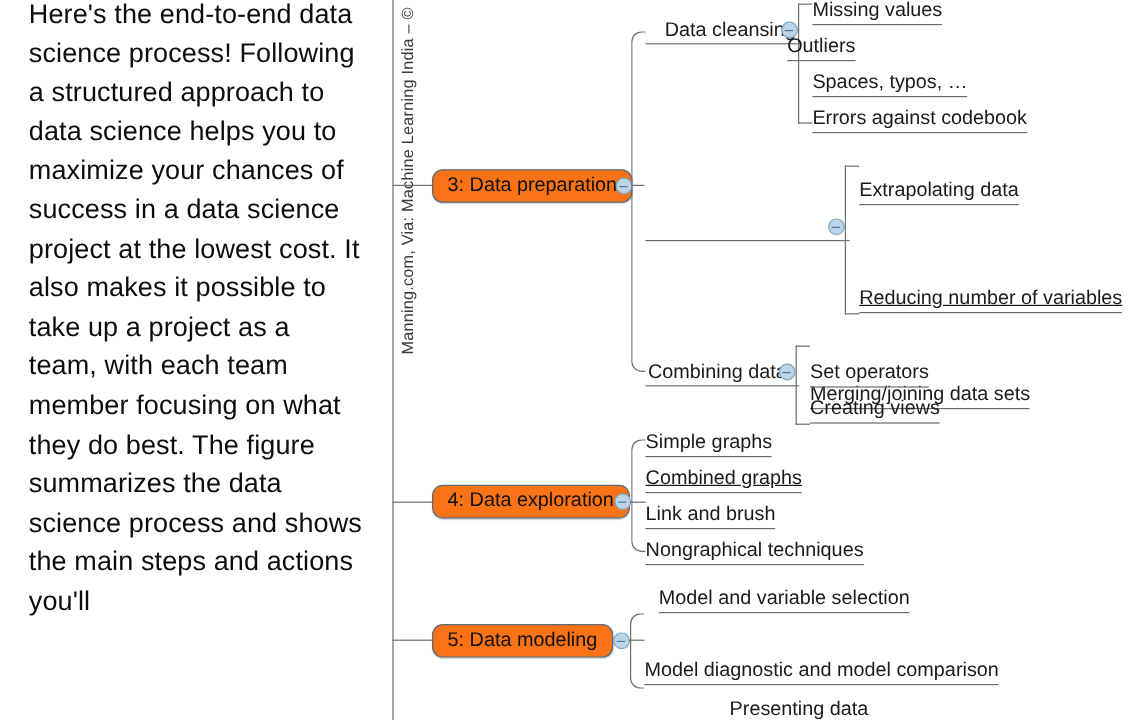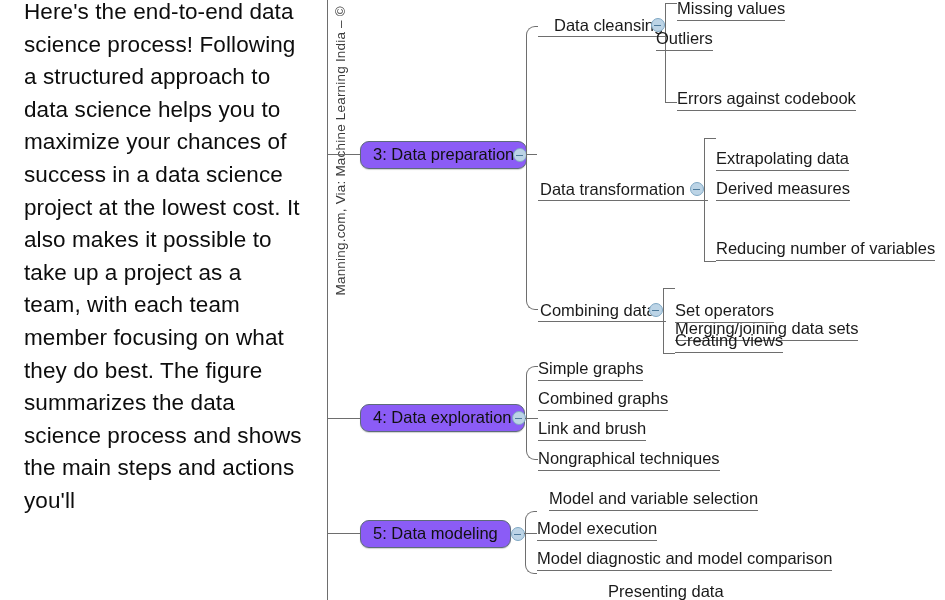--- a/index.html
+++ b/index.html
@@ -56,21 +56,21 @@
     background:#6e6e6e;
   }
 
   
   .h-line{position:absolute;height:1.4px;background:#6e6e6e;}
 
   
   .topic{
     position:absolute;
     box-sizing:border-box;
-    background:#8b5cf6;
+    background:#f97316;
     border:1.6px solid #5d6b7a;
     border-radius:9px;
     height:28px;
     line-height:25px;
     padding:0 12px;
     font-size:16.5px;
     color:#111;
     white-space:nowrap;
     box-shadow:0 1px 1px rgba(0,0,0,.18);
     font-family:"Liberation Sans", sans-serif;
@@ -158,31 +158,30 @@
     <div class="bracket" style="left:208px; top:26px; width:12px; height:284px;"></div>
 
     <div class="sub" style="left:236px; top:15px;">Data cleansing</div>
     <div class="h-line" style="left:220px; top:36px; width:130px;"></div>
     <div class="toggle" style="left:333px; top:18px;"></div>
 
     <div class="bracket-sq" style="left:347px; top:3px; width:12px; height:100px;"></div>
 
     <div class="leaf" style="left:359px; top:-2px;">Missing values</div>
     <div class="leaf" style="left:338px; top:28px;">Outliers</div>
+    <div class="leaf" style="left:359px; top:58px;">Spaces, typos, …</div>
     <div class="leaf" style="left:359px; top:88px;">Errors against codebook</div>
 
-    <div class="sub" style="left:222px; top:179px;">Data transformation</div>
     <div class="h-line" style="left:220px; top:200px; width:170px;"></div>
     <div class="toggle" style="left:372px; top:182px;"></div>
 
     <div class="bracket-sq" style="left:386px; top:138px; width:12px; height:124px;"></div>
 
     <div class="leaf" style="left:398px; top:148px;">Extrapolating data</div>
-    <div class="leaf" style="left:398px; top:178px;">Derived measures</div>
-    <div class="leaf" style="left:398px; top:238px;">Reducing number of variables</div>
+    <div class="leaf" style="left:398px; top:238px;text-decoration:underline;">Reducing number of variables</div>
 
     <div class="sub" style="left:222px; top:300px;">Combining data</div>
     <div class="h-line" style="left:220px; top:321px; width:128px;"></div>
     <div class="toggle" style="left:331px; top:303px;"></div>
 
     <div class="bracket-sq" style="left:345px; top:288px; width:12px; height:66px;"></div>
 
     <div class="leaf" style="left:357px; top:270px;margin-top:48px;">Merging/joining data sets</div>
     <div class="leaf" style="left:357px; top:300px;">Set operators</div>
     <div class="leaf" style="left:357px; top:330px;">Creating views</div>
@@ -190,33 +189,32 @@
     <div class="h-line" style="left:9px; top:418px; width:33px;"></div>
 
     <div class="topic" style="left:42px; top:404px;">4: Data exploration</div>
 
     <div class="toggle" style="left:194px; top:411px;"></div>
 
     <div class="bracket" style="left:208px; top:366px; width:12px; height:94px;"></div>
     <div class="h-line" style="left:207px; top:418px; width:13px;"></div>
 
     <div class="leaf" style="left:220px; top:358px;">Simple graphs</div>
-    <div class="leaf" style="left:220px; top:388px;">Combined graphs</div>
+    <div class="leaf" style="left:220px; top:388px;text-decoration:underline;">Combined graphs</div>
     <div class="leaf" style="left:220px; top:418px;">Link and brush</div>
     <div class="leaf" style="left:220px; top:448px;">Nongraphical techniques</div>
 
     <div class="h-line" style="left:9px; top:533px; width:33px;"></div>
 
     <div class="topic" style="left:42px; top:520px;">5: Data modeling</div>
 
     <div class="toggle" style="left:193px; top:527px;"></div>
 
     <div class="bracket" style="left:207px; top:511px; width:12px; height:63px;"></div>
     <div class="h-line" style="left:206px; top:533px; width:13px;"></div>
 
     <div class="leaf" style="left:231px; top:488px;">Model and variable selection</div>
-    <div class="leaf" style="left:219px; top:518px;">Model execution</div>
     <div class="leaf" style="left:219px; top:548px;">Model diagnostic and model comparison</div>
 
     <div class="sub" style="left:290px; top:581px;">Presenting data</div>
 
   </div>
 </div>
 
 </body></html>

